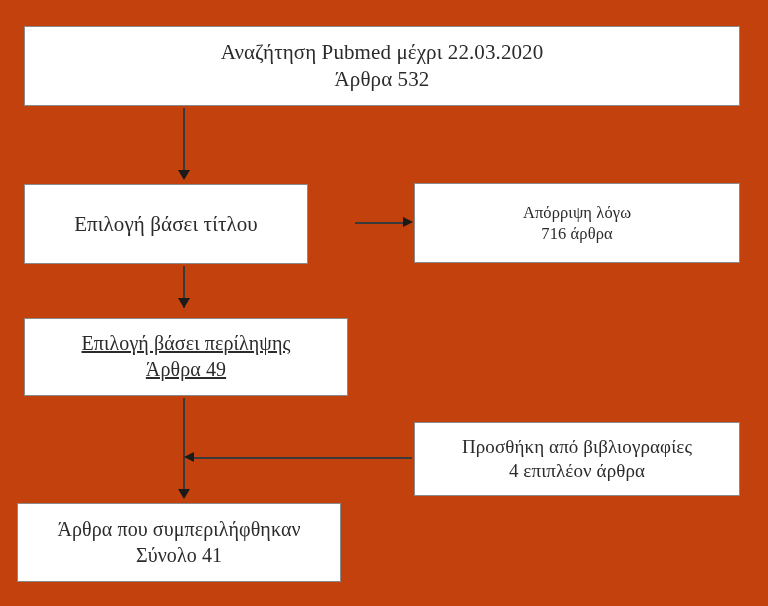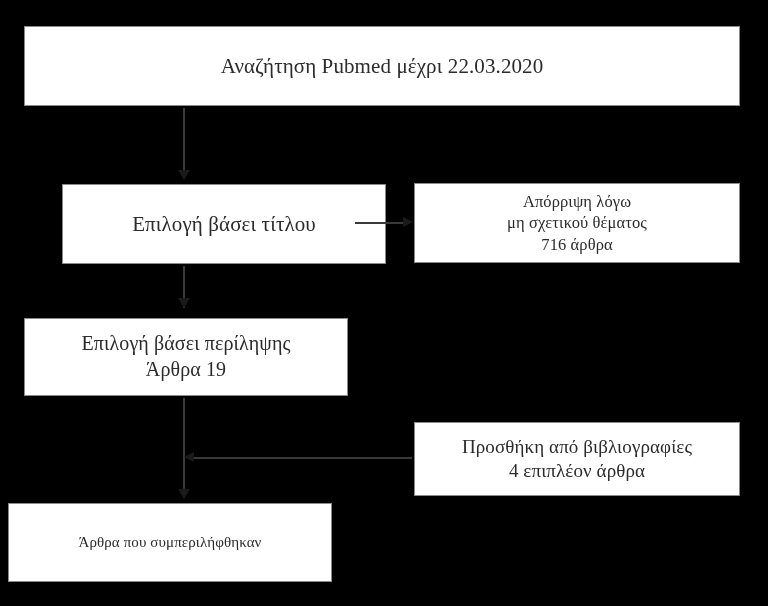--- a/index.html
+++ b/index.html
@@ -9,21 +9,21 @@
     background: #ffffff;
   }
   body {
     font-family: "Liberation Serif", "DejaVu Serif", serif;
     color: #2b2b2b;
   }
   #canvas {
     position: relative;
     width: 768px;
     height: 606px;
-    background: #000000;
+    background: #c2410c;
     overflow: hidden;
   }
   .node {
     position: absolute;
     box-sizing: border-box;
     border: 1.5px solid #8a8a8a;
     background: #ffffff;
     display: flex;
     flex-direction: column;
     align-items: center;
@@ -33,25 +33,25 @@
     color: #2b2b2b;
     letter-spacing: 0.1px;
   }
   .node .line {
     display: block;
     white-space: nowrap;
   }
 
   
   #node-search        { left: 24px;  top: 26px;  width: 716px; height: 80px;  font-size: 21px; }
-  #node-title-screen  { left: 24px;  top: 184px; width: 324px; height: 80px;  font-size: 21px; margin-left: 38px; }
+  #node-title-screen  { left: 24px;  top: 184px; width: 284px; height: 80px;  font-size: 21px; }
   #node-excluded      { left: 414px; top: 183px; width: 326px; height: 80px;  font-size: 16.5px; }
-  #node-abstract      { left: 24px;  top: 318px; width: 324px; height: 78px;  font-size: 20px; }
+  #node-abstract      { left: 24px;  top: 318px; width: 324px; height: 78px;  font-size: 20px; text-decoration: underline; }
   #node-bibliography  { left: 414px; top: 422px; width: 326px; height: 74px;  font-size: 19px; }
-  #node-included      { left: 8px;  top: 503px; width: 324px; height: 79px;  font-size: 15px; }
+  #node-included      { left: 17px;  top: 503px; width: 324px; height: 79px;  font-size: 20px; }
 
   
   .conn { position: absolute; background: #3a3a3a; }
   .conn-v { width: 1.6px; }
   .conn-h { height: 1.6px; }
 
   .arrowhead { position: absolute; width: 0; height: 0; }
   .arrow-down {
     border-left: 6px solid transparent;
     border-right: 6px solid transparent;
@@ -84,64 +84,65 @@
   #edge-biblio-to-main .conn-h { left: 193px; top: 457px; width: 219px; }
   #edge-biblio-to-main .arrowhead { left: 184px; top: 452px; }
 </style>
 </head>
 <body>
 
 <div id="canvas">
 
   <div class="node" id="node-search">
     <span class="line">Αναζήτηση Pubmed μέχρι 22.03.2020</span>
+    <span class="line">Άρθρα 532</span>
   </div>
 
   <div id="edge-search-to-title">
     <div class="conn conn-v"></div>
     <div class="arrowhead arrow-down"></div>
   </div>
 
   <div class="node" id="node-title-screen">
     <span class="line">Επιλογή βάσει τίτλου</span>
   </div>
 
   <div id="edge-title-to-excluded">
     <div class="conn conn-h"></div>
     <div class="arrowhead arrow-right"></div>
   </div>
 
   <div class="node" id="node-excluded">
     <span class="line">Απόρριψη λόγω</span>
-    <span class="line">μη σχετικού θέματος</span>
     <span class="line">716 άρθρα</span>
   </div>
 
   <div id="edge-title-to-abstract">
     <div class="conn conn-v"></div>
     <div class="arrowhead arrow-down"></div>
   </div>
 
   <div class="node" id="node-abstract">
     <span class="line">Επιλογή βάσει περίληψης</span>
-    <span class="line">Άρθρα 19</span>
+    <span class="line">Άρθρα 49</span>
   </div>
 
   <div id="edge-abstract-to-included">
     <div class="conn conn-v"></div>
     <div class="arrowhead arrow-down"></div>
   </div>
 
   <div id="edge-biblio-to-main">
     <div class="conn conn-h"></div>
     <div class="arrowhead arrow-left"></div>
   </div>
 
   <div class="node" id="node-bibliography">
     <span class="line">Προσθήκη από βιβλιογραφίες</span>
     <span class="line">4 επιπλέον άρθρα</span>
   </div>
 
   <div class="node" id="node-included">
     <span class="line">Άρθρα που συμπεριλήφθηκαν</span>
+    <span class="line">Σύνολο 41</span>
   </div>
 
 </div>
 
 </body></html>

